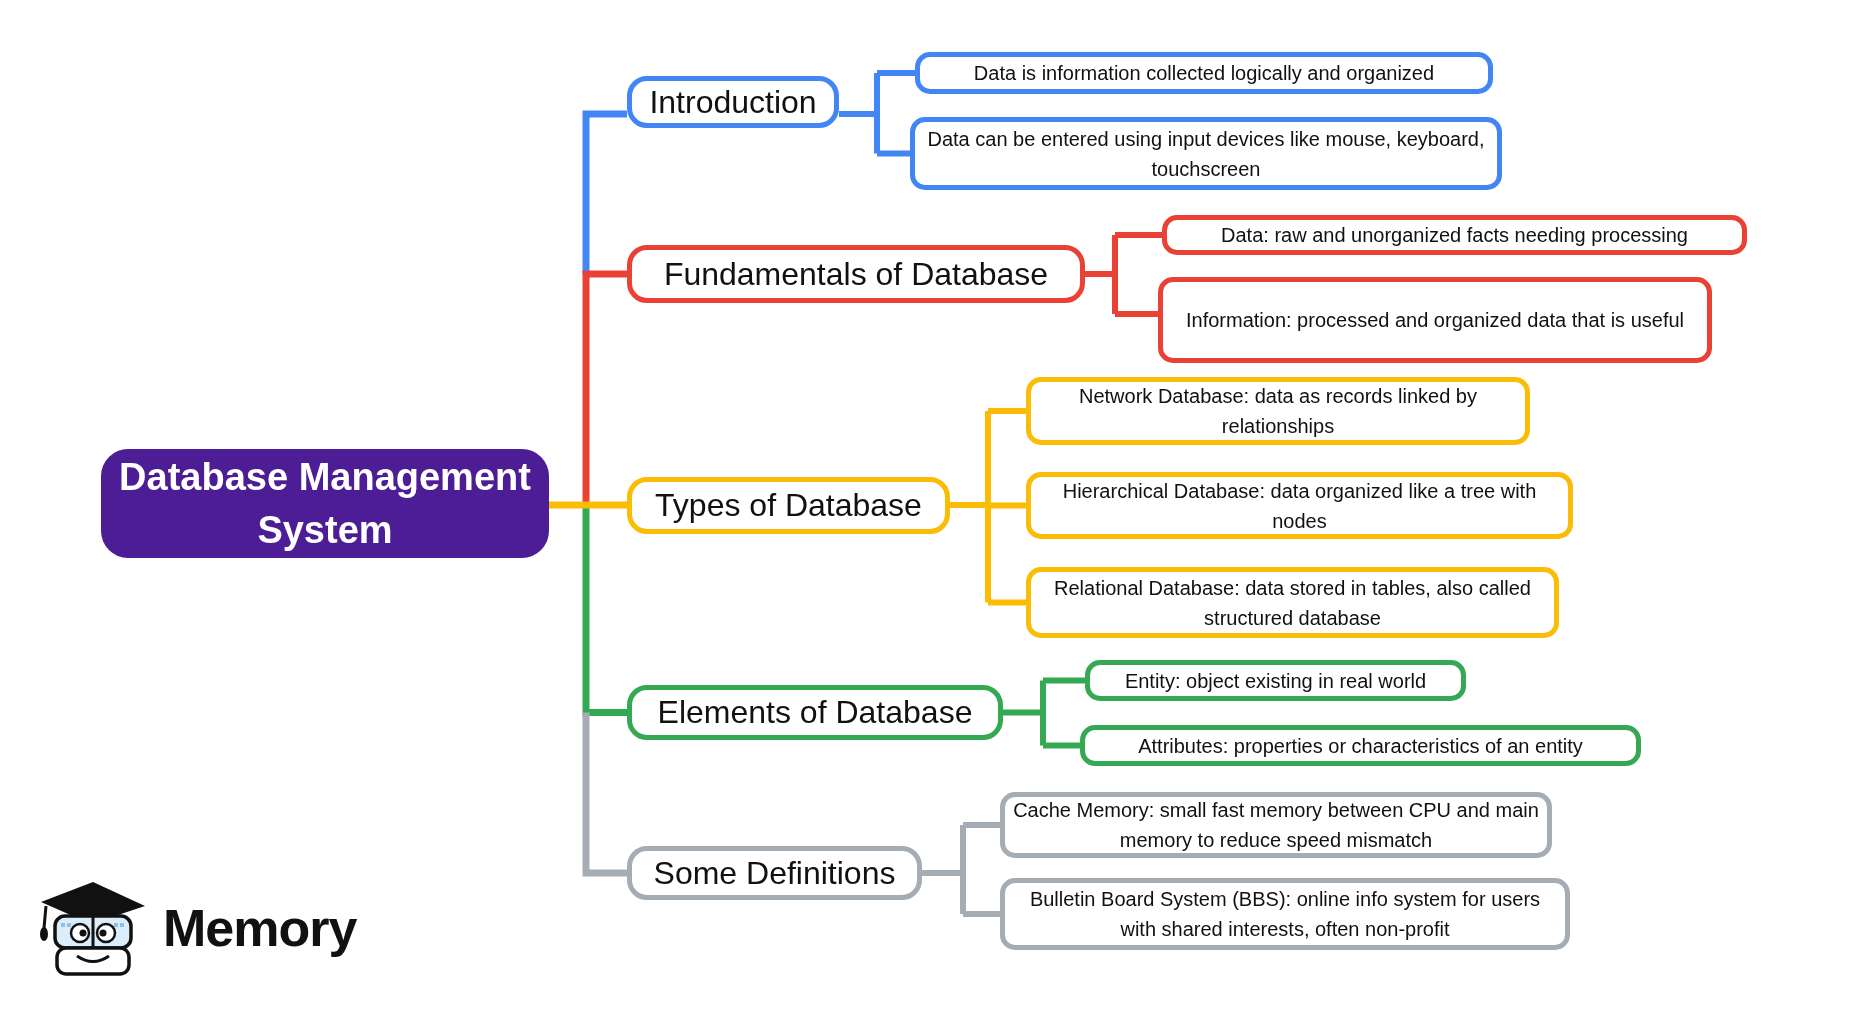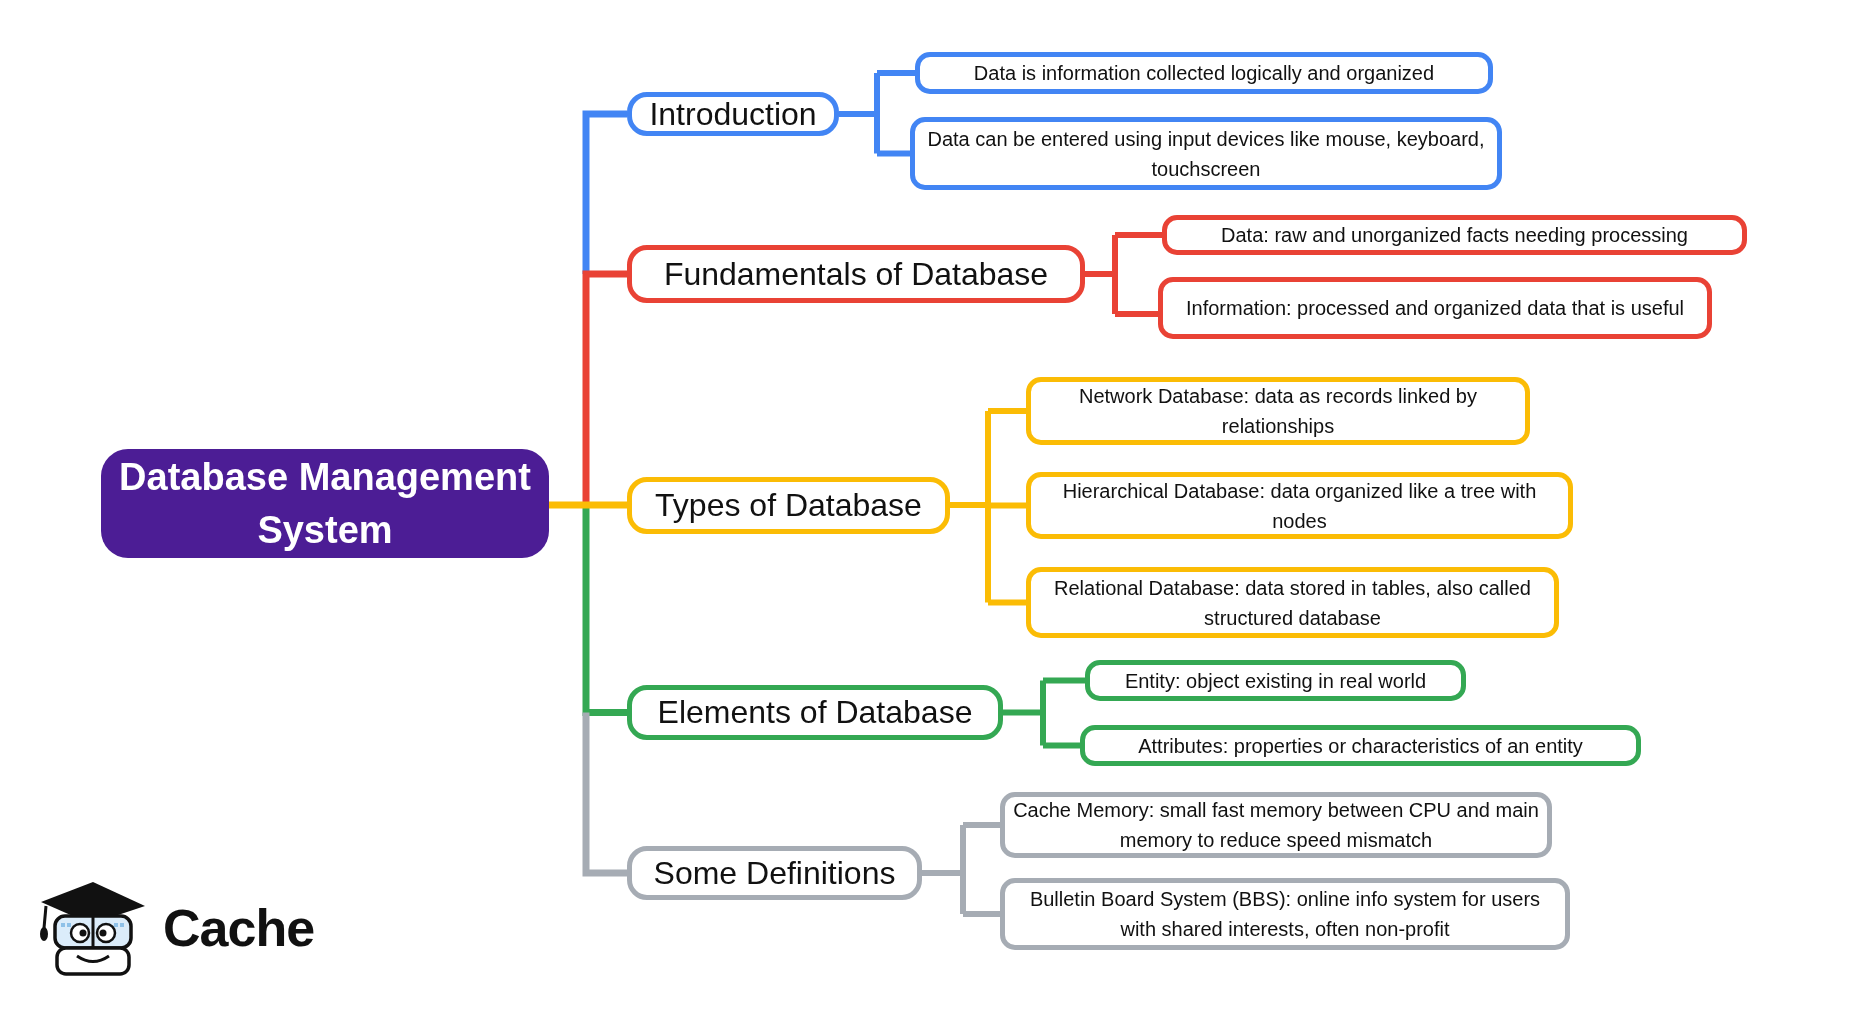--- a/index.html
+++ b/index.html
@@ -7,31 +7,31 @@
           font-family:"Liberation Sans",sans-serif;color:#111;}
   .wires{position:absolute;left:0;top:0;width:1849px;height:1011px;}
   .node{position:absolute;background:#fff;display:flex;align-items:center;justify-content:center;
         text-align:center;box-sizing:border-box;}
   .root{background:#000;color:#fff;border-radius:27px;font-size:38px;font-weight:bold;
         line-height:1.38;left:101px;top:449px;width:448px;height:109px;padding:0 10px;}
   .branch{border:5px solid #000;border-radius:20px;font-size:32px;padding:0 4px;}
   .leaf{border:5px solid #6d28d9;border-radius:15px;font-size:20px;line-height:1.5;padding:0 6px;}
 
   
-  #b-introduction{left:627px;top:92px;width:212px;height:44px;text-align:right;}
+  #b-introduction{left:627px;top:76px;width:212px;height:52px;text-align:right;}
   #b-fundamentals{left:627px;top:245px;width:458px;height:58px;}
   #b-types{left:627px;top:477px;width:323px;height:57px;}
   #b-elements{left:627px;top:685px;width:376px;height:55px;}
   #b-definitions{left:627px;top:846px;width:295px;height:54px;}
 
   
   #l-intro-0{left:915px;top:52px;width:578px;height:42px;}
   #l-intro-1{left:910px;top:117px;width:592px;height:73px;}
   #l-fund-0{left:1162px;top:215px;width:585px;height:40px;}
-  #l-fund-1{left:1158px;top:277px;width:554px;height:62px;}
+  #l-fund-1{left:1158px;top:277px;width:554px;height:86px;}
   #l-types-0{left:1026px;top:377px;width:504px;height:68px;}
   #l-types-1{left:1026px;top:472px;width:547px;height:67px;}
   #l-types-2{left:1026px;top:567px;width:533px;height:71px;}
   #l-elem-0{left:1085px;top:660px;width:381px;height:41px;}
   #l-elem-1{left:1080px;top:725px;width:561px;height:41px;}
   #l-def-0{left:1000px;top:792px;width:552px;height:66px;}
   #l-def-1{left:1000px;top:878px;width:570px;height:72px;}
 
   .logo{position:absolute;left:33px;top:876px;display:flex;align-items:center;gap:12px;}
   .brand{font-size:52px;font-weight:bold;letter-spacing:-1px;color:#111;}
@@ -91,16 +91,16 @@
         <rect x="34" y="47" width="4" height="4" fill="#8fc1e8"></rect>
       <rect x="81" y="47" width="4" height="4" fill="#8fc1e8"></rect>
         <rect x="87" y="47" width="4" height="4" fill="#8fc1e8"></rect>
       <circle cx="47" cy="57" r="9" fill="#fff" stroke="#111" stroke-width="2.5"></circle>
       <circle cx="50" cy="57" r="3.5" fill="#111"></circle>
       <circle cx="73" cy="57" r="9" fill="#fff" stroke="#111" stroke-width="2.5"></circle>
       <circle cx="70" cy="57" r="3.5" fill="#111"></circle>
       <rect x="24" y="72" width="72" height="26" rx="9" fill="#fff" stroke="#111" stroke-width="3.5"></rect>
       <path d="M44 80 Q60 91 76 80" fill="none" stroke="#111" stroke-width="3"></path>
     </svg>
-    <span class="brand">Cache</span>
+    <span class="brand">Memory</span>
   </div>
 
 </div>
 
 </body></html>

